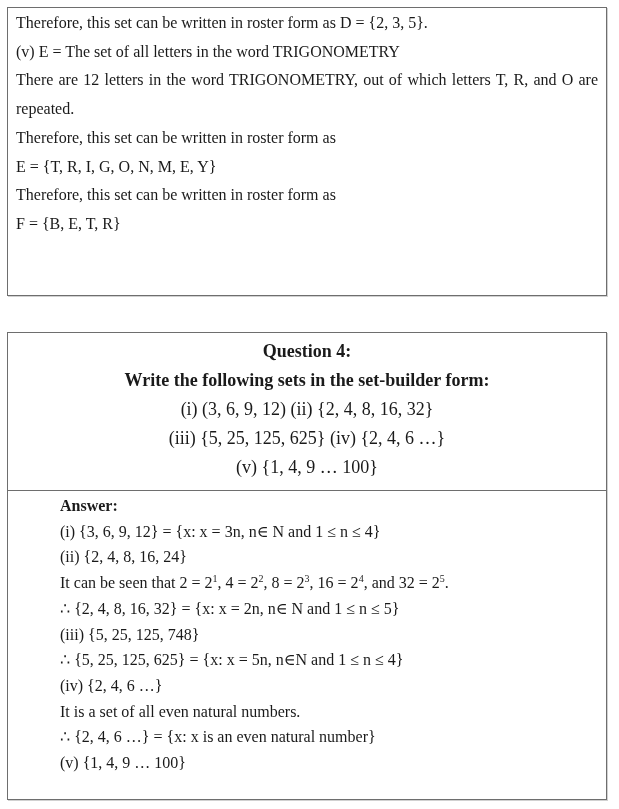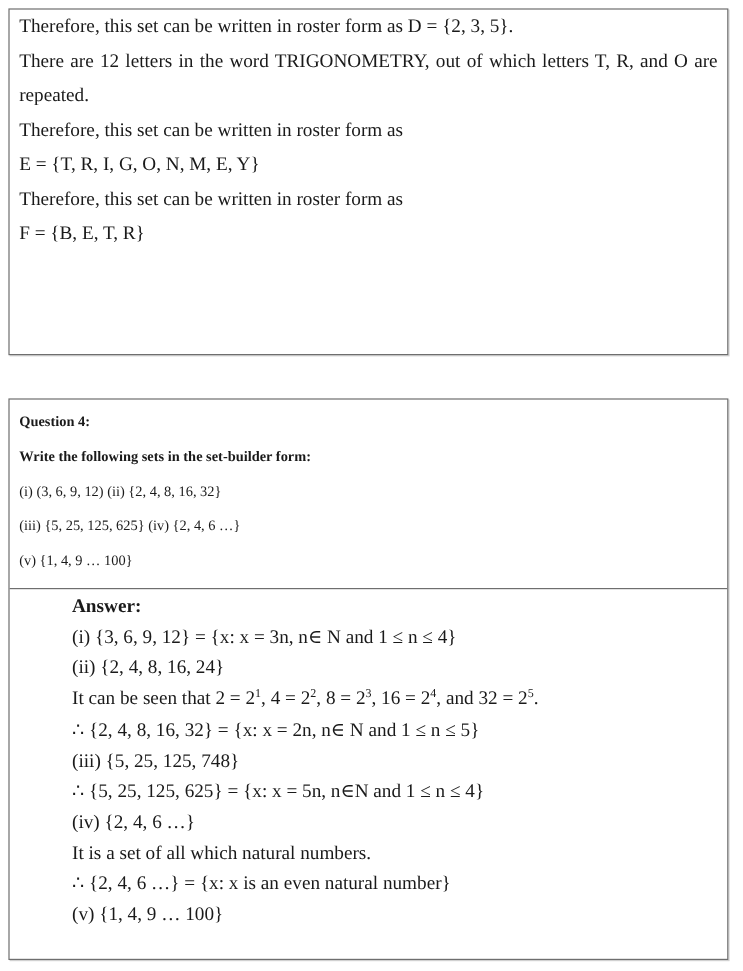--- a/index.html
+++ b/index.html
@@ -12,34 +12,35 @@
   .box{
     position:absolute;left:7px;width:600px;box-sizing:border-box;
     border:1px solid #6e6e6e;background:#ffffff;
     box-shadow:1px 1px 0 rgba(0,0,0,0.18);
   }
   .box-roster{top:7px;height:289px;padding:1px 8px 0 8px;}
   .box-question{top:332px;height:468px;padding:0;}
   .box-roster p{margin:0;font-size:16px;line-height:28.7px;white-space:nowrap;}
   .box-roster p.justify{white-space:normal;text-align:justify;}
   .q-section{height:157px;box-sizing:border-box;padding:4px 8px 0 8px;}
-  .q-section p{margin:0;font-size:12px;line-height:29px;}
+  .q-section p{margin:0;font-size:18px;line-height:29px;text-align:center;}
   .divider{height:0;border-top:1px solid #6e6e6e;}
   .a-section{box-sizing:border-box;padding:2px 8px 0 8px;margin-left:44px;}
   .a-section p{margin:0;font-size:16px;line-height:25.7px;}
   .bold{font-weight:bold;}
   sup{font-size:10px;line-height:0;vertical-align:super;}
 </style>
 </head>
 <body>
 
 <div class="page">
 
   <section class="box box-roster">
     <p>Therefore, this set can be written in roster form as D = {2, 3, 5}.</p>
+    <p>(v) E = The set of all letters in the word TRIGONOMETRY</p>
     <p class="justify">There are 12 letters in the word TRIGONOMETRY, out of which letters T, R, and O are repeated.</p>
     <p>Therefore, this set can be written in roster form as</p>
     <p>E = {T, R, I, G, O, N, M, E, Y}</p>
     <p>Therefore, this set can be written in roster form as</p>
     <p>F = {B, E, T, R}</p>
   </section>
 
   <section class="box box-question">
 
     <div class="q-section">
@@ -54,20 +55,20 @@
 
     <div class="a-section">
       <p class="bold">Answer:</p>
       <p>(i) {3, 6, 9, 12} = {x: x = 3n, n∈ N and 1 ≤ n ≤ 4}</p>
       <p>(ii) {2, 4, 8, 16, 24}</p>
       <p>It can be seen that 2 = 2<sup>1</sup>, 4 = 2<sup>2</sup>, 8 = 2<sup>3</sup>, 16 = 2<sup>4</sup>, and 32 = 2<sup>5</sup>.</p>
       <p>∴ {2, 4, 8, 16, 32} = {x: x = 2n, n∈ N and 1 ≤ n ≤ 5}</p>
       <p>(iii) {5, 25, 125, 748}</p>
       <p>∴ {5, 25, 125, 625} = {x: x = 5n, n∈N and 1 ≤ n ≤ 4}</p>
       <p>(iv) {2, 4, 6 …}</p>
-      <p>It is a set of all which natural numbers.</p>
+      <p>It is a set of all even natural numbers.</p>
       <p>∴ {2, 4, 6 …} = {x: x is an even natural number}</p>
       <p>(v) {1, 4, 9 … 100}</p>
     </div>
 
   </section>
 
 </div>
 
 </body></html>

